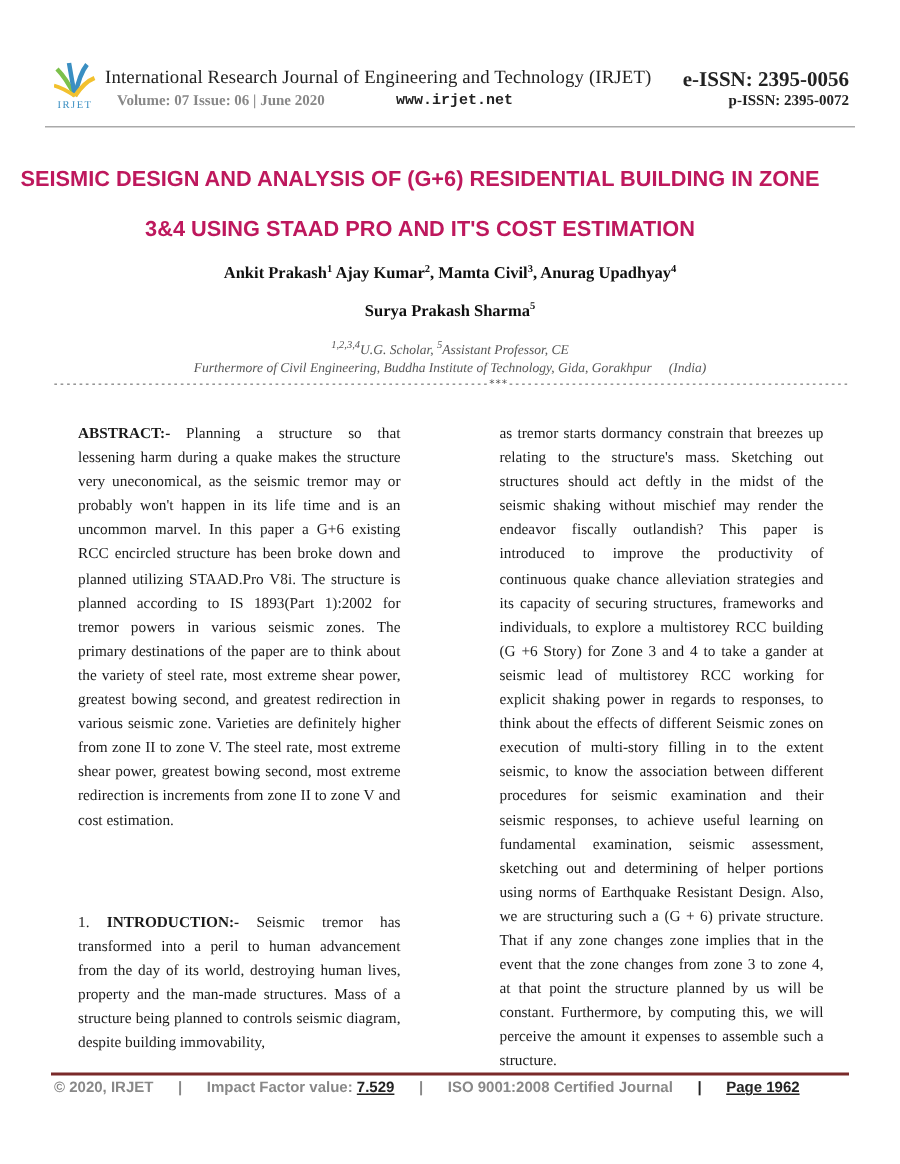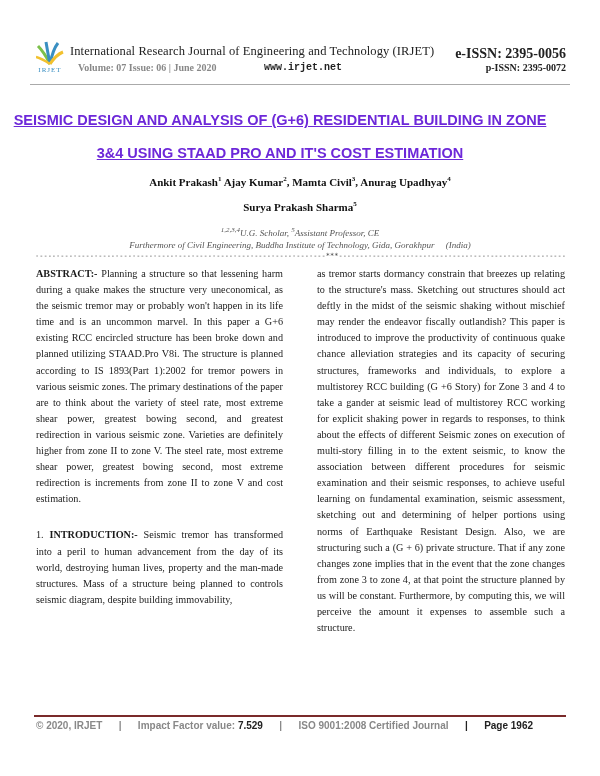--- a/index.html
+++ b/index.html
@@ -16,48 +16,48 @@
           font-family: "Liberation Serif", serif; }
   .jweb { position: absolute; left: 228px; top: 22px; font-size: 10px; font-weight: bold; color: #222;
           font-family: Liberation Mono, monospace; }
   .eissn { position: absolute; right: 0; top: 6px; font-size: 14px; font-weight: bold; color: #222;
            font-family: "Liberation Serif", serif; }
   .pissn { position: absolute; right: 0; top: 22px; font-size: 10px; font-weight: bold; color: #222;
            font-family: "Liberation Serif", serif; }
   .hrule { position: absolute; top: 84px; left: 30px; width: 540px; height: 1px; background: #aaa; }
 
   .title { position: absolute; left: 0; width: 560px; text-align: center; font-weight: bold;
-           font-size: 14.5px; font-family: "Liberation Sans", sans-serif; color: #6d28d9; text-decoration: underline; }
+           font-size: 14.5px; font-family: "Liberation Sans", sans-serif; color: #be185d; }
   .t1 { top: 112px; }
   .t2 { top: 145px; }
   .authors { position: absolute; left: 0; width: 600px; text-align: center; font-weight: bold;
              font-size: 11px; font-family: "Liberation Serif", serif; color: #111; }
   .a1 { top: 175px; }
   .a2 { top: 200px; }
   sup { font-size: 7px; }
   .affil { position: absolute; left: 0; width: 600px; text-align: center; font-style: italic;
            font-size: 9px; color: #555; font-family: "Liberation Serif", serif; }
   .af1 { top: 226px; }
   .af2 { top: 240px; }
   .dashline { position: absolute; top: 252px; left: 35px; width: 530px; height: 10px;
               font-size: 7px; color: #444; overflow: hidden; white-space: nowrap;
               font-family: "DejaVu Sans Mono", monospace; text-align: center; }
 
   .col { position: absolute; top: 266px; font-size: 10.2px; line-height: 16.1px;
          text-align: justify; font-family: "Liberation Serif", serif; color: #1a1a1a; }
-  .col p { margin: 0; }
+  .col p { margin: 16px; }
   .colL { left: 36px; width: 247px; }
   .colR { left: 317px; width: 248px; }
   .gap { height: 10px; }
   b { font-weight: bold; }
 
   .frule { position: absolute; top: 715px; left: 34px; width: 532px; height: 2px; background: #7a2a2a; }
   .footer { position: absolute; top: 720px; left: 36px; width: 530px; font-size: 10px;
             font-family: "Liberation Sans", sans-serif; color: #888; font-weight: bold; white-space: nowrap; }
-  .footer .dark { color: #222; }
+  .footer .dark { color: #222; text-decoration: underline; }
   .footer span { margin-right: 0; }
   .sep { display: inline-block; width: 30px; text-align: center; }
 </style>
 </head>
 <body>
 
 <div class="hdr">
   <div class="logo">
     <svg width="28" height="26" viewBox="0 0 28 26">
       <path d="M14 24 C10 16 6 10 2 6" stroke="#7cc04b" stroke-width="3" fill="none"></path>

